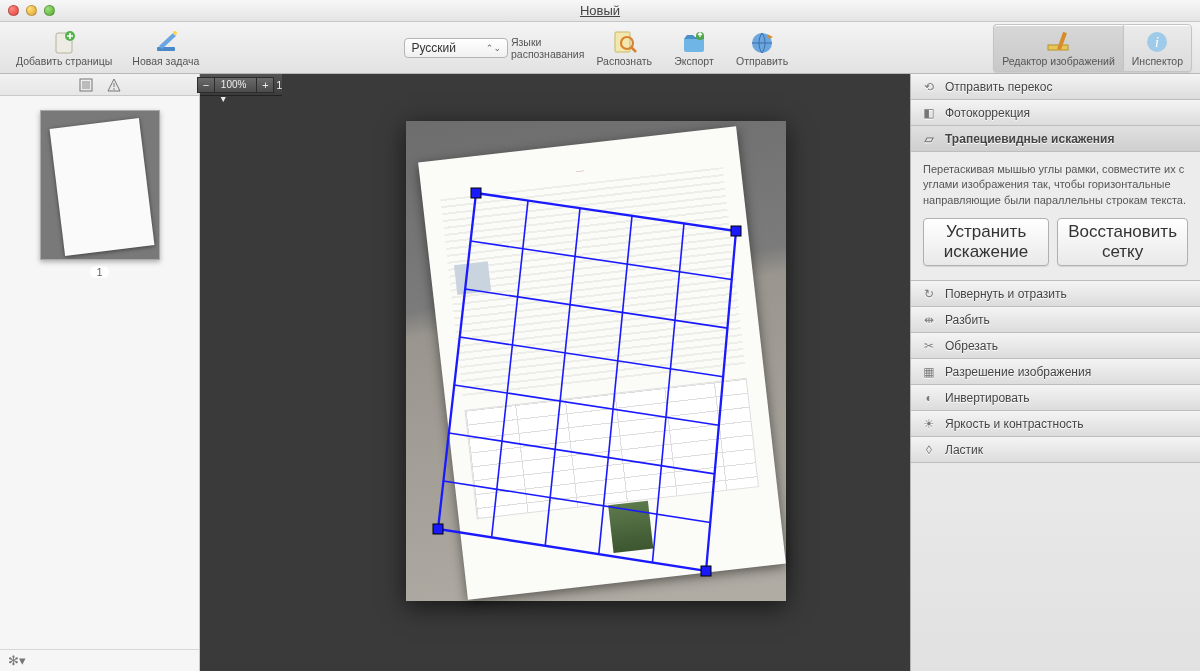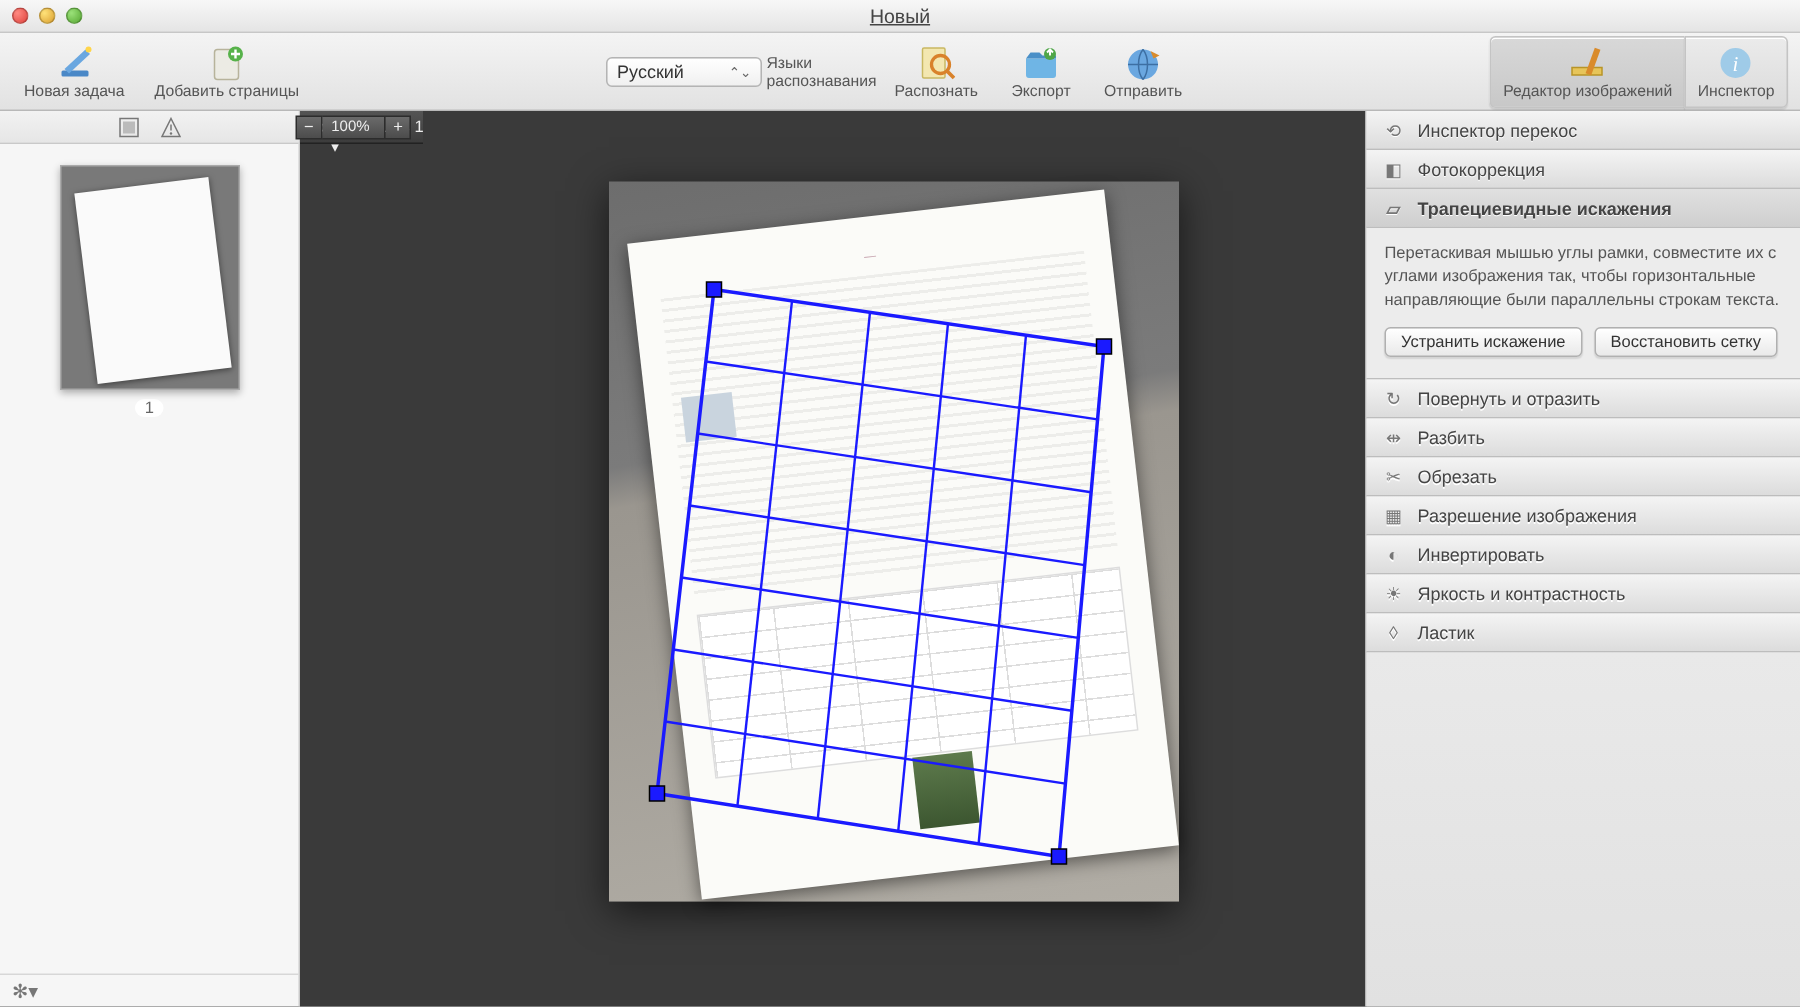--- a/index.html
+++ b/index.html
@@ -175,57 +175,57 @@
 .panel-item .pi-ico{width:16px;height:16px;display:flex;align-items:center;justify-content:center;color:#777;}
 .panel-body{
   background:#ececec; border-bottom:1px solid #bdbdbd;
   padding:10px 12px 14px 12px;
 }
 .panel-body .info{ font-size:11px; color:#555; line-height:1.4; margin-bottom:10px;}
 .panel-body .btn-row{display:flex; gap:8px;}
 .mac-btn{
   background: linear-gradient(#ffffff,#e9e9e9);
   border:1px solid #b0b0b0; border-radius:4px;
-  padding:3px 10px; font-size:11px; color:#333; cursor:pointer;
+  padding:3px 10px; font-size:17px; color:#333; cursor:pointer;
   box-shadow: 0 1px 0 #fff inset, 0 1px 1px rgba(0,0,0,.1);
 }
 .panel-fill{flex:1; background:linear-gradient(#e9e9e9,#e1e1e1);}
 </style>
 </head>
 <body>
 
 <div class="titlebar">
   <div class="traffic-lights">
     <div class="tl red"></div>
     <div class="tl yellow"></div>
     <div class="tl green"></div>
   </div>
   <div class="title">Новый</div>
 </div>
 
 <div class="toolbar">
+  <div class="tool-btn">
+    <span class="ico">
+      <svg width="26" height="26">
+          <rect x="5" y="4" width="16" height="20" rx="2" fill="#ecebe4" stroke="#b7b39b"></rect>
+          <circle cx="19" cy="7" r="5" fill="#57b24a"></circle>
+          <path d="M19 4v6M16 7h6" stroke="#fff" stroke-width="1.6"></path>
+        </svg>
+    </span>
+    <span class="lbl">Добавить страницы</span>
+  </div>
   <div class="tool-btn">
     <span class="ico">
       <svg width="26" height="26">
           <rect x="4" y="18" width="18" height="4" rx="1" fill="#4a88c7"></rect>
           <polygon points="6,17 20,4 23,7 9,20" fill="#6aa7e0"></polygon>
           <circle cx="22" cy="4" r="2" fill="#ffd54a"></circle>
         </svg>
     </span>
     <span class="lbl">Новая задача</span>
-  </div>
-  <div class="tool-btn">
-    <span class="ico">
-      <svg width="26" height="26">
-          <rect x="5" y="4" width="16" height="20" rx="2" fill="#ecebe4" stroke="#b7b39b"></rect>
-          <circle cx="19" cy="7" r="5" fill="#57b24a"></circle>
-          <path d="M19 4v6M16 7h6" stroke="#fff" stroke-width="1.6"></path>
-        </svg>
-    </span>
-    <span class="lbl">Добавить страницы</span>
   </div>
 
   <div class="toolbar-spacer"></div>
 
   <div class="lang-group">
     <div class="lang-select">
       <span>Русский</span>
       <span class="chev">⌃⌄</span>
     </div>
     <span class="lbl">Языки распознавания</span>
@@ -360,21 +360,21 @@
             <rect class="grid-handle" x="27" y="403" width="10" height="10"></rect>
           </svg>
         </div>
       </div>
     </div>
   </div>
 
   <div class="panel-right">
     <div class="panel-item">
       <span class="pi-ico">⟲</span>
-      <span>Инспектор перекос</span>
+      <span>Отправить перекос</span>
     </div>
     <div class="panel-item">
       <span class="pi-ico">◧</span>
       <span>Фотокоррекция</span>
     </div>
     <div class="panel-item active">
       <span class="pi-ico">▱</span>
       <span>Трапециевидные искажения</span>
     </div>
     <div class="panel-body">

